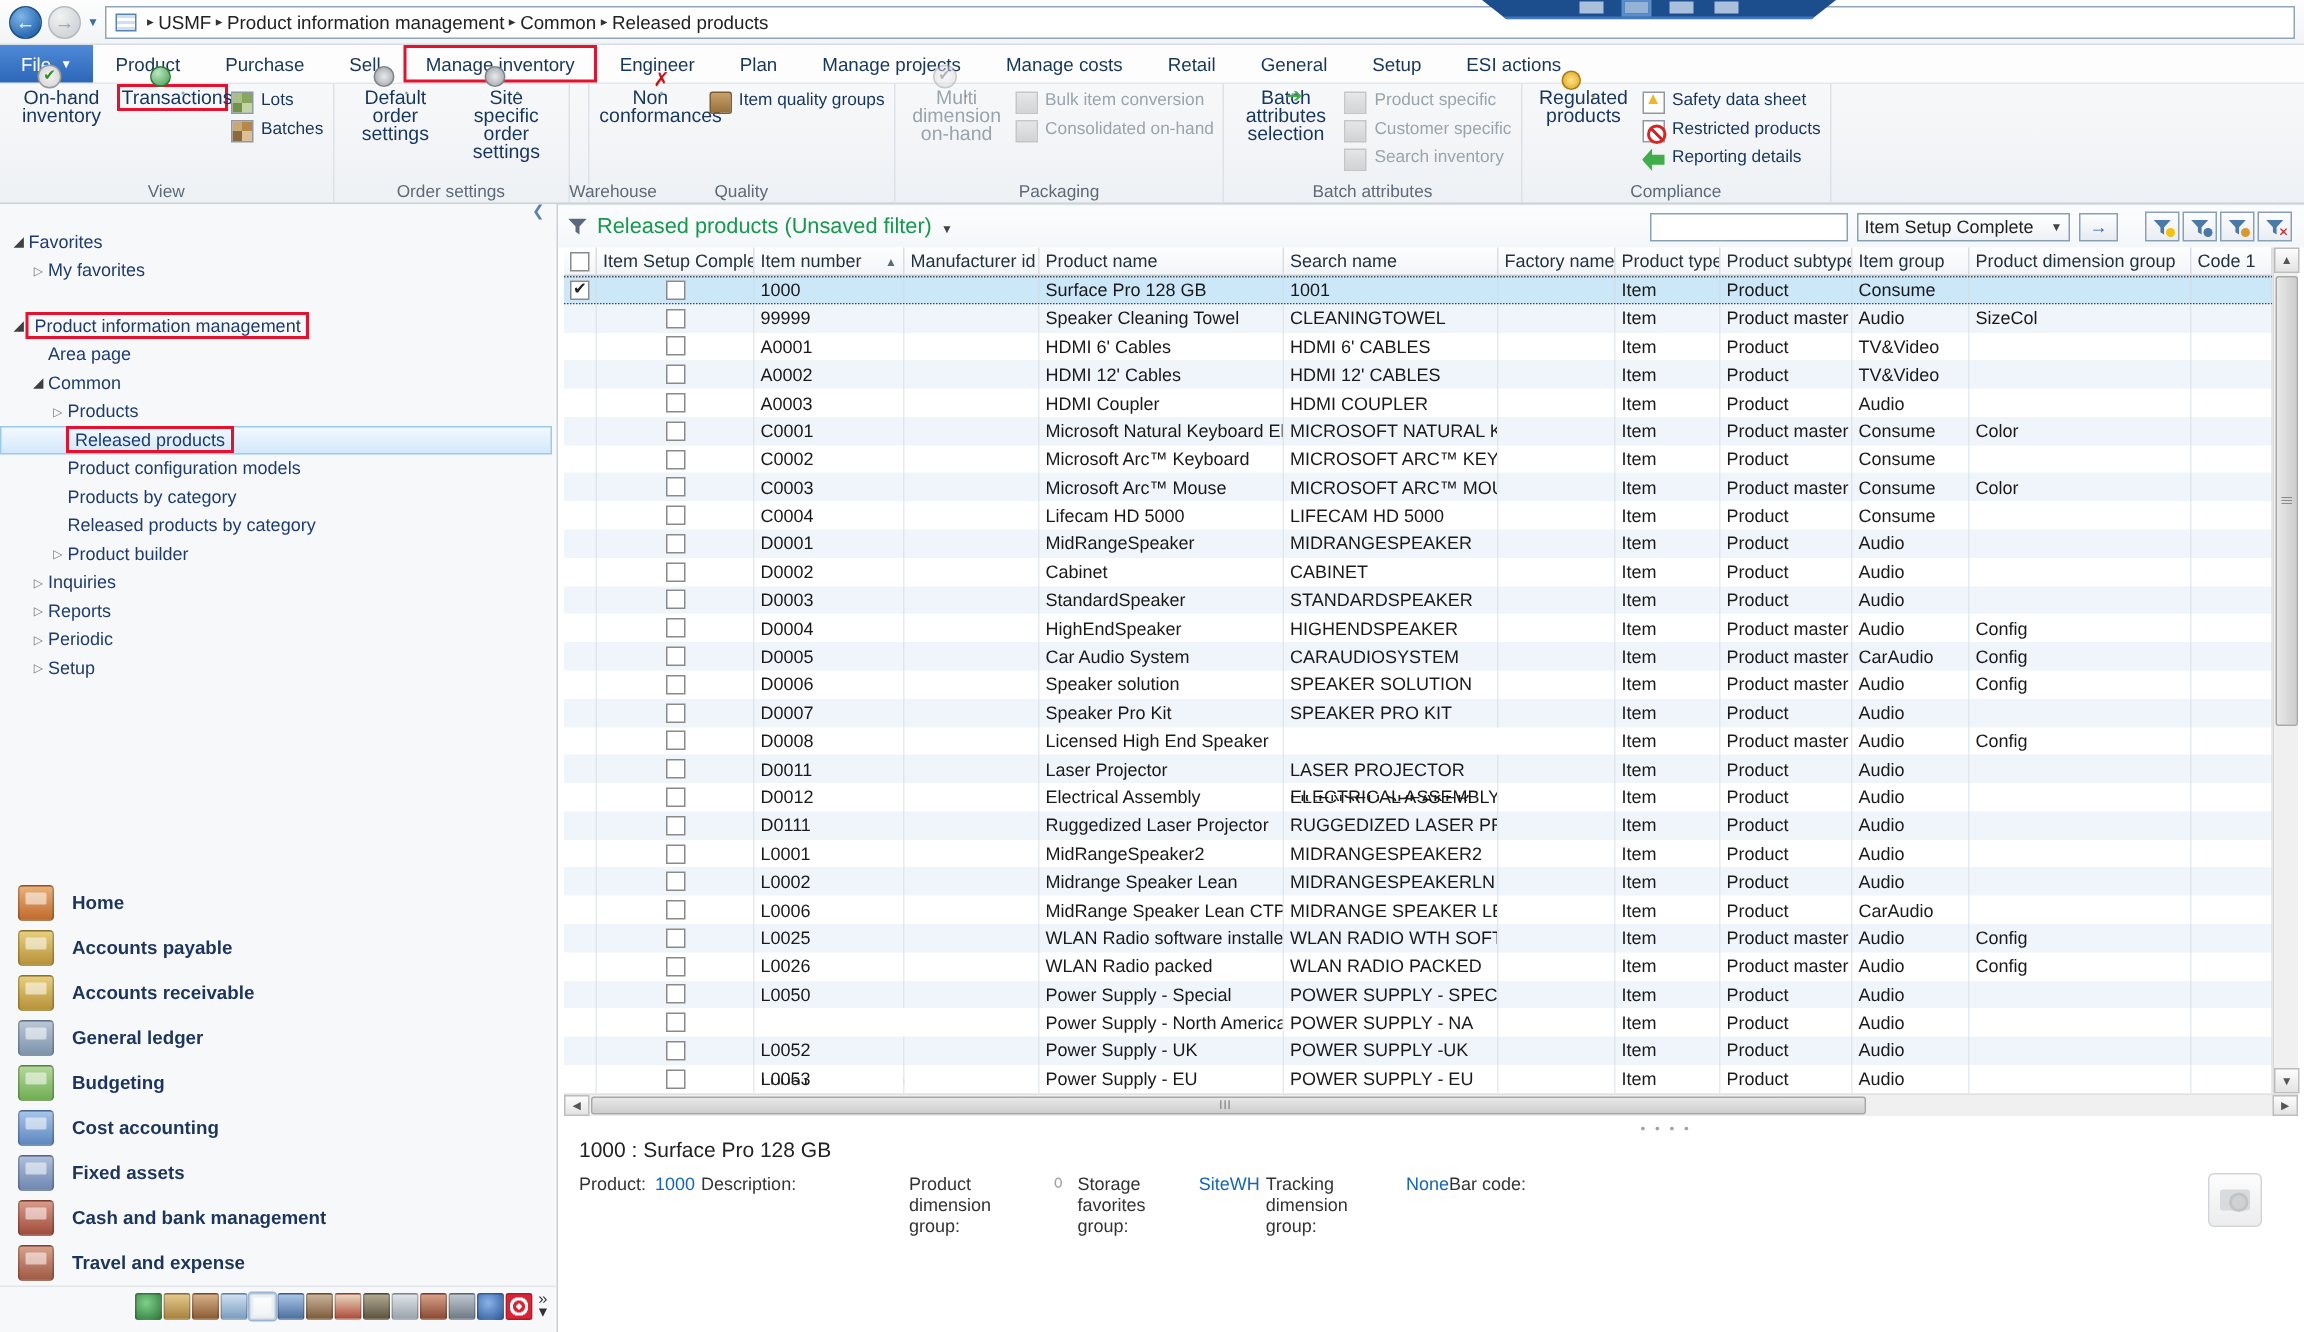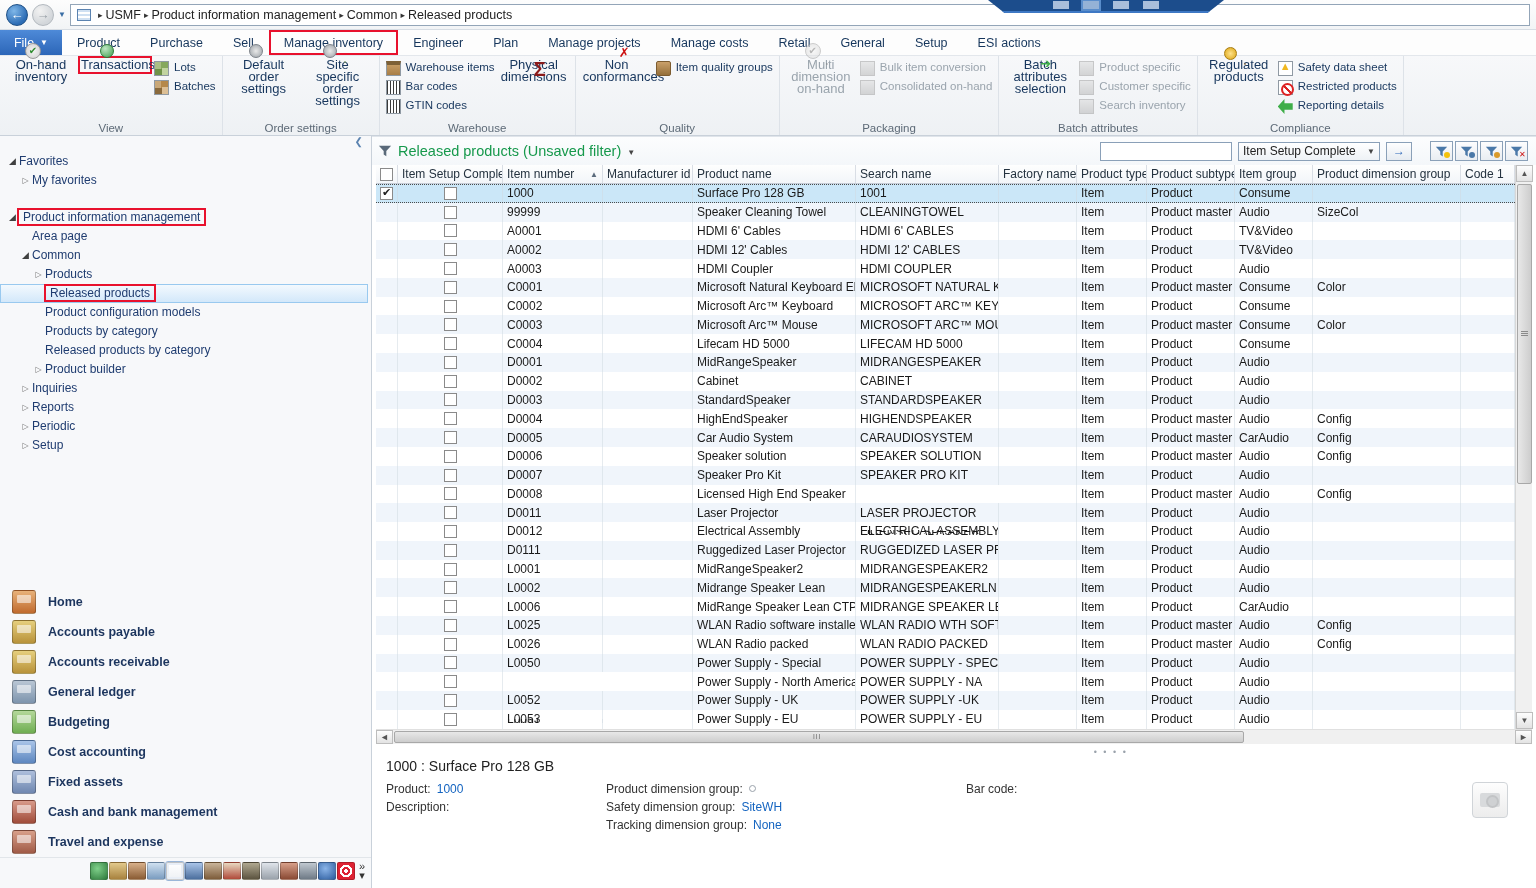--- a/index.html
+++ b/index.html
@@ -155,21 +155,21 @@
   .hscroll .arr{position:absolute;top:0;width:17px;height:14px;background:linear-gradient(#fdfdfd,#e3e3e3);border:1px solid #bdbdbd;color:#555;font-size:9px;text-align:center;line-height:13px}
   .hscroll .arr.left{left:0}.hscroll .arr.right{right:0}
   .hscroll .thumb{position:absolute;left:18px;top:1px;height:12px;width:850px;background:linear-gradient(#e8e8e8,#cdcdcd);border:1px solid #a8a8a8;border-radius:2px}
   .hscroll .thumb::after{content:"lll";position:absolute;left:50%;top:0;margin-left:-6px;font-size:8px;color:#777;letter-spacing:1px}
 
   
   .detail{flex:1;position:relative;padding:14px 10px 0 14px;background:#fff}
   .detail .grip{position:absolute;top:3px;left:62%;color:#9aa2ab;font-size:9px;letter-spacing:2px}
   .dtitle{font-size:14px;color:#222;margin-bottom:8px}
   .dcols{display:flex;gap:0}
-  .dcol{display:flex;flex-direction:column;gap:4px}
+  .dcol{display:flex;flex-direction:row;gap:4px}
   .dcol.c1{width:220px}.dcol.c2{width:360px}.dcol.c3{width:300px}
   .dfield{display:flex;gap:6px;font-size:12px}
   .dfield .dl{color:#333}
   .dfield .dv{color:#1464c0}
   .dfield .dv.plain{color:#333}
   .empty-ind{width:7px;height:7px;border:1px solid #9aa2ab;border-radius:50%;margin-top:3px}
   .imgbtn{position:absolute;right:28px;top:38px;width:36px;height:36px;border:1px solid #d0d4d8;border-radius:4px;background:linear-gradient(#fdfdfd,#ececec);display:flex;align-items:center;justify-content:center}
   .cam{width:20px;height:14px;background:#d8dadc;border-radius:2px;position:relative}
   .cam::after{content:"";position:absolute;left:6px;top:2px;width:9px;height:9px;border:2px solid #c2c4c6;border-radius:50%;background:#cfd1d3}
 </style>
@@ -241,37 +241,20 @@
       <div class="rlabel" data-name="ribbon-group-label">View</div>
     </div>
     <div class="rgroup" data-name="ribbon-group-order-settings">
       <div class="rbody">
         <div class="btn-big" data-name="default-order-settings-button"><span class="i32" data-name="default-order-settings-icon" data-icon="default-order-settings-icon"></span><div class="lbl">Default order settings</div></div>
         <div class="btn-big" data-name="site-specific-order-settings-button"><span class="i32" data-name="site-specific-order-settings-icon" data-icon="site-specific-order-settings-icon"></span><div class="lbl">Site specific order settings</div></div>
       </div>
       <div class="rlabel" data-name="ribbon-group-label">Order settings</div>
     </div>
     <div class="rgroup" data-name="ribbon-group-warehouse">
-      <div class="rbody">
-        <div class="stack">
-          <div class="btn-small" data-name="warehouse-items-button">
-            <span class="i16" data-name="warehouse-items-icon" data-icon="warehouse-items-icon"></span>
-            <span class="lbl">Warehouse items</span>
-          </div>
-          <div class="btn-small" data-name="bar-codes-button">
-            <span class="i16" data-name="bar-codes-icon" data-icon="bar-codes-icon"></span>
-            <span class="lbl">Bar codes</span>
-          </div>
-          <div class="btn-small" data-name="gtin-codes-button">
-            <span class="i16" data-name="gtin-codes-icon" data-icon="gtin-codes-icon"></span>
-            <span class="lbl">GTIN codes</span>
-          </div>
-        </div>
-        <div class="btn-big" data-name="physical-dimensions-button"><span class="i32" data-name="physical-dimensions-icon" data-icon="physical-dimensions-icon"></span><div class="lbl">Physical dimensions</div></div>
-      </div>
       <div class="rlabel" data-name="ribbon-group-label">Warehouse</div>
     </div>
     <div class="rgroup" data-name="ribbon-group-quality">
       <div class="rbody">
         <div class="btn-big" data-name="non-conformances-button"><span class="i32" data-name="non-conformances-icon" data-icon="non-conformances-icon"></span><div class="lbl">Non conformances</div></div>
         <div class="stack">
           <div class="btn-small" data-name="item-quality-groups-button">
             <span class="i16" data-name="item-quality-groups-icon" data-icon="item-quality-groups-icon"></span>
             <span class="lbl">Item quality groups</span>
           </div>
@@ -1033,21 +1016,21 @@
               <span class="dv plain" data-name="field-value"></span>
             </div>
           </div>
           <div class="dcol c2" data-name="preview-column">
             <div class="dfield" data-name="field-product-dimension-group">
               <span class="dl" data-name="field-label">Product dimension group:</span>
               <span class="empty-ind" data-name="empty-value-icon"></span>
               <span class="dv plain" data-name="field-value"></span>
             </div>
             <div class="dfield" data-name="field-storage-dimension-group">
-              <span class="dl" data-name="field-label">Safety dimension group:</span>
+              <span class="dl" data-name="field-label">Storage favorites group:</span>
               <span class="dv" data-name="field-value">SiteWH</span>
             </div>
             <div class="dfield" data-name="field-tracking-dimension-group">
               <span class="dl" data-name="field-label">Tracking dimension group:</span>
               <span class="dv" data-name="field-value">None</span>
             </div>
           </div>
           <div class="dcol c3" data-name="preview-column">
             <div class="dfield" data-name="field-bar-code">
               <span class="dl" data-name="field-label">Bar code:</span>

